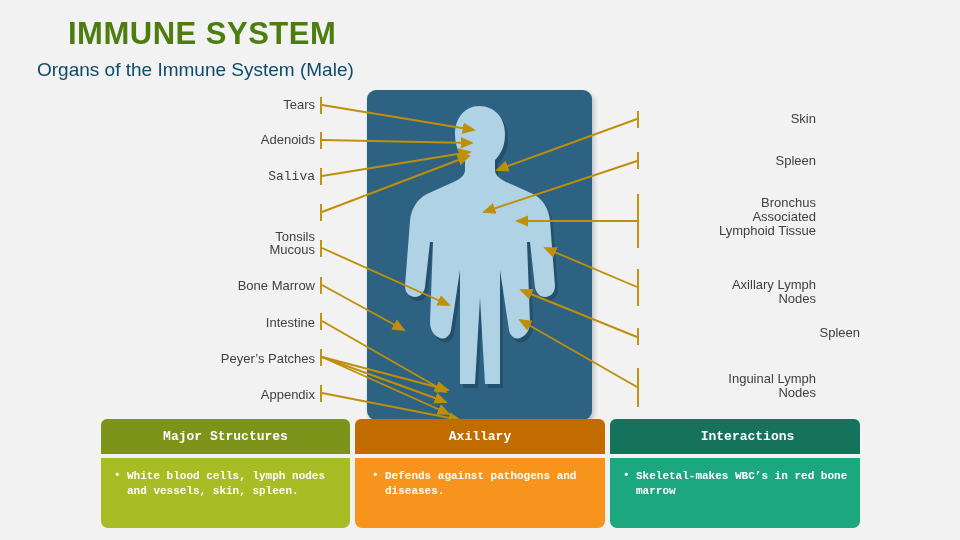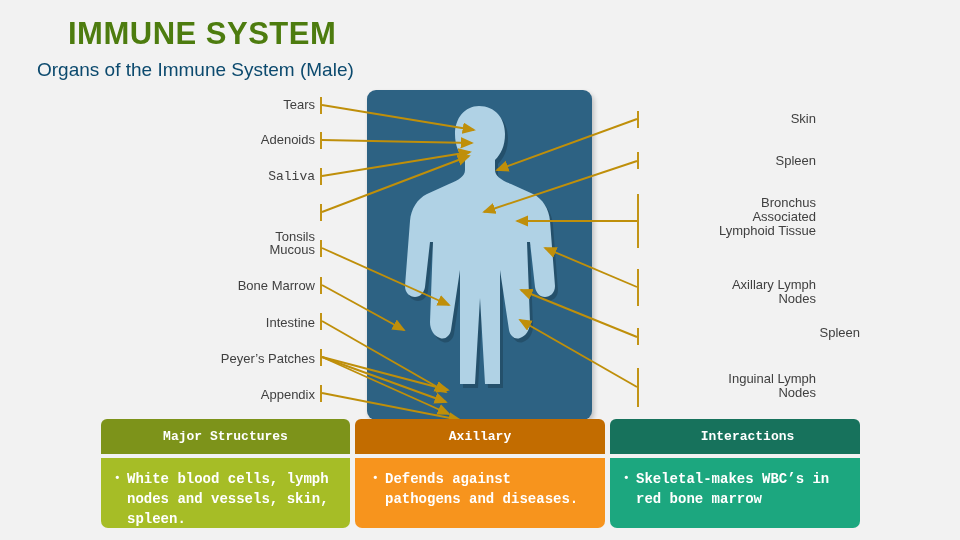--- a/index.html
+++ b/index.html
@@ -123,23 +123,23 @@
     box-sizing: border-box;
   }
   .col-body ul {
     margin: 0;
     padding: 0 0 0 16px;
     list-style: none;
   }
   .col-body li {
     position: relative;
     color: #ffffff;
-    font-size: 14px;
+    font-size: 11px;
     font-weight: bold;
-    line-height: 20px;
+    line-height: 15px;
     margin-bottom: 2px;
   }
   .col-body li:before {
     content: "\2022";
     position: absolute;
     left: -13px;
     top: -1px;
     font-size: 11px;
   }
 </style>

